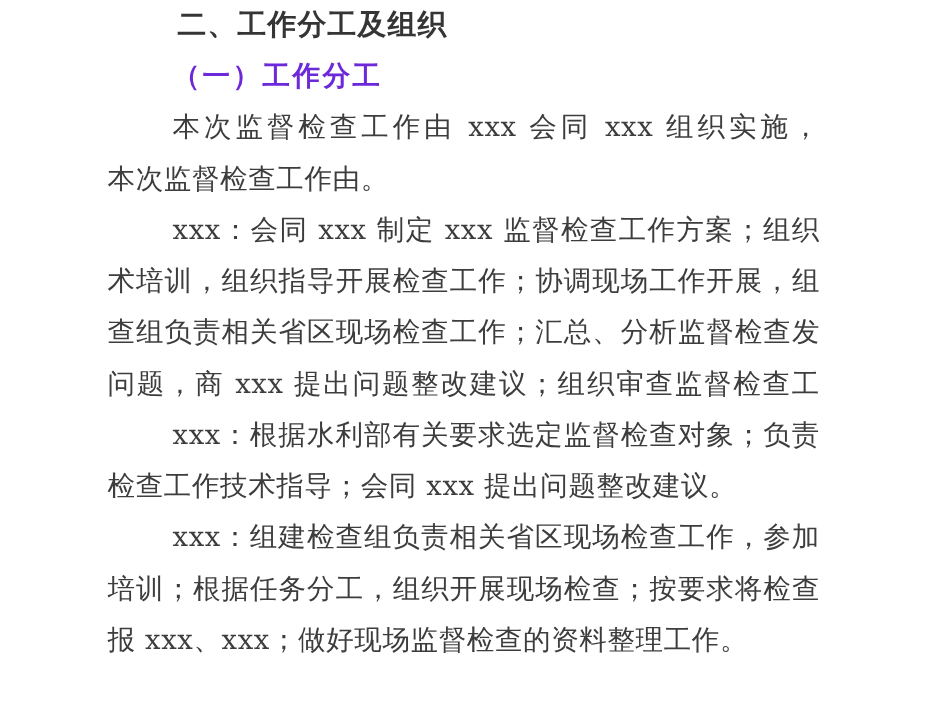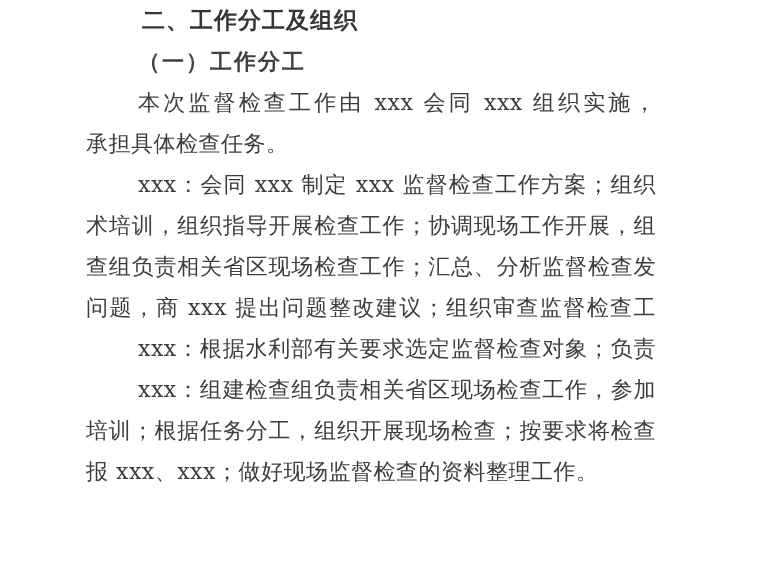--- a/index.html
+++ b/index.html
@@ -38,45 +38,46 @@
     font-weight: 700;
     font-size: 23px;
     padding-left: 56px;
     color: #353535;
     letter-spacing: 1px;
   }
   .line.h2 {
     font-weight: 700;
     font-size: 22px;
     padding-left: 52px;
-    color: #404040;
+    color: #6d28d9;
     letter-spacing: 2px;
   }
   .line.first {
     padding-left: 52px;
   }
 </style>
 </head>
 <body>
 
 <div class="page">
   <div class="doc">
 
     <div class="line h1">二、工作分工及组织</div>
 
     <div class="line h2">（一）工作分工</div>
 
     <div class="line first jfull">本次监督检查工作由 xxx 会同 xxx 组织实施，xxx、xxx</div>
-    <div class="line">承担具体检查任务。</div>
+    <div class="line">本次监督检查工作由。</div>
 
     <div class="line first jfull">xxx：会同 xxx 制定 xxx 监督检查工作方案；组织开展技</div>
     <div class="line jfull">术培训，组织指导开展检查工作；协调现场工作开展，组建检</div>
     <div class="line jfull">查组负责相关省区现场检查工作；汇总、分析监督检查发现的</div>
     <div class="line jfull">问题，商 xxx 提出问题整改建议；组织审查监督检查工作报告；</div>
 
     <div class="line first jfull">xxx：根据水利部有关要求选定监督检查对象；负责监督</div>
+    <div class="line">检查工作技术指导；会同 xxx 提出问题整改建议。</div>
 
     <div class="line first jfull">xxx：组建检查组负责相关省区现场检查工作，参加技术</div>
     <div class="line jfull">培训；根据任务分工，组织开展现场检查；按要求将检查成果</div>
     <div class="line">报 xxx、xxx；做好现场监督检查的资料整理工作。</div>
 
   </div>
 </div>
 
 </body></html>

